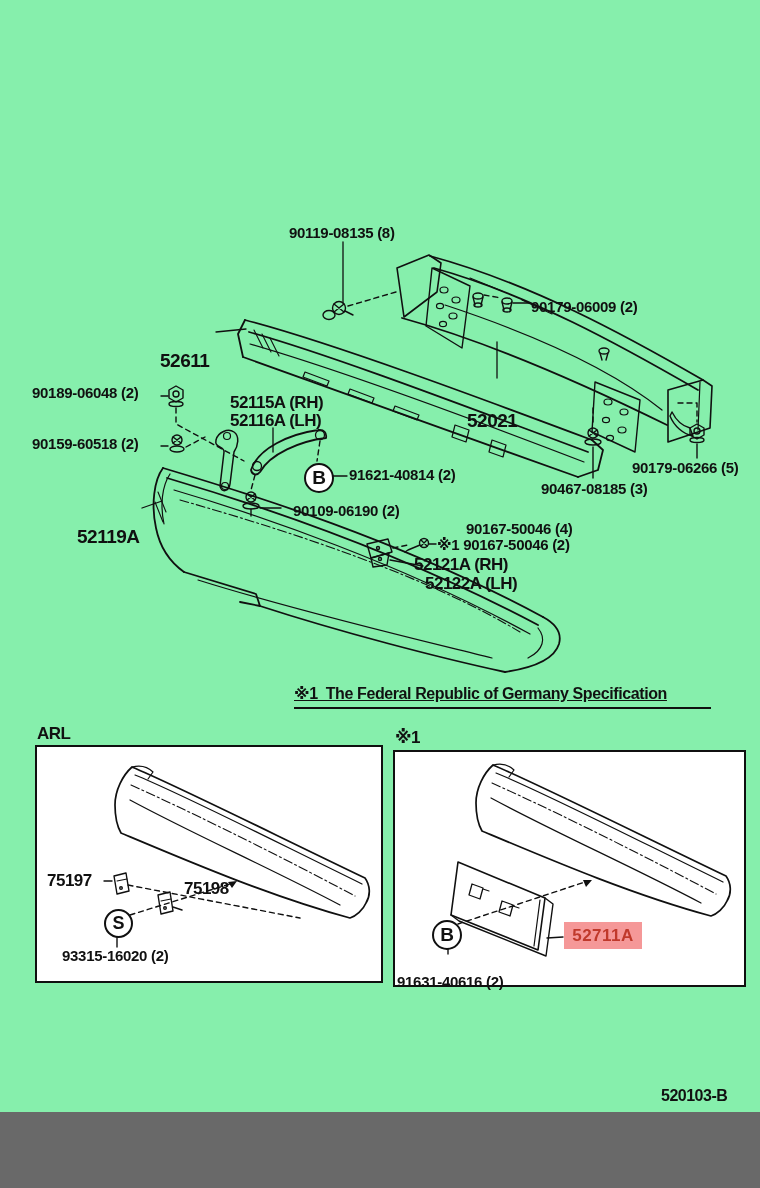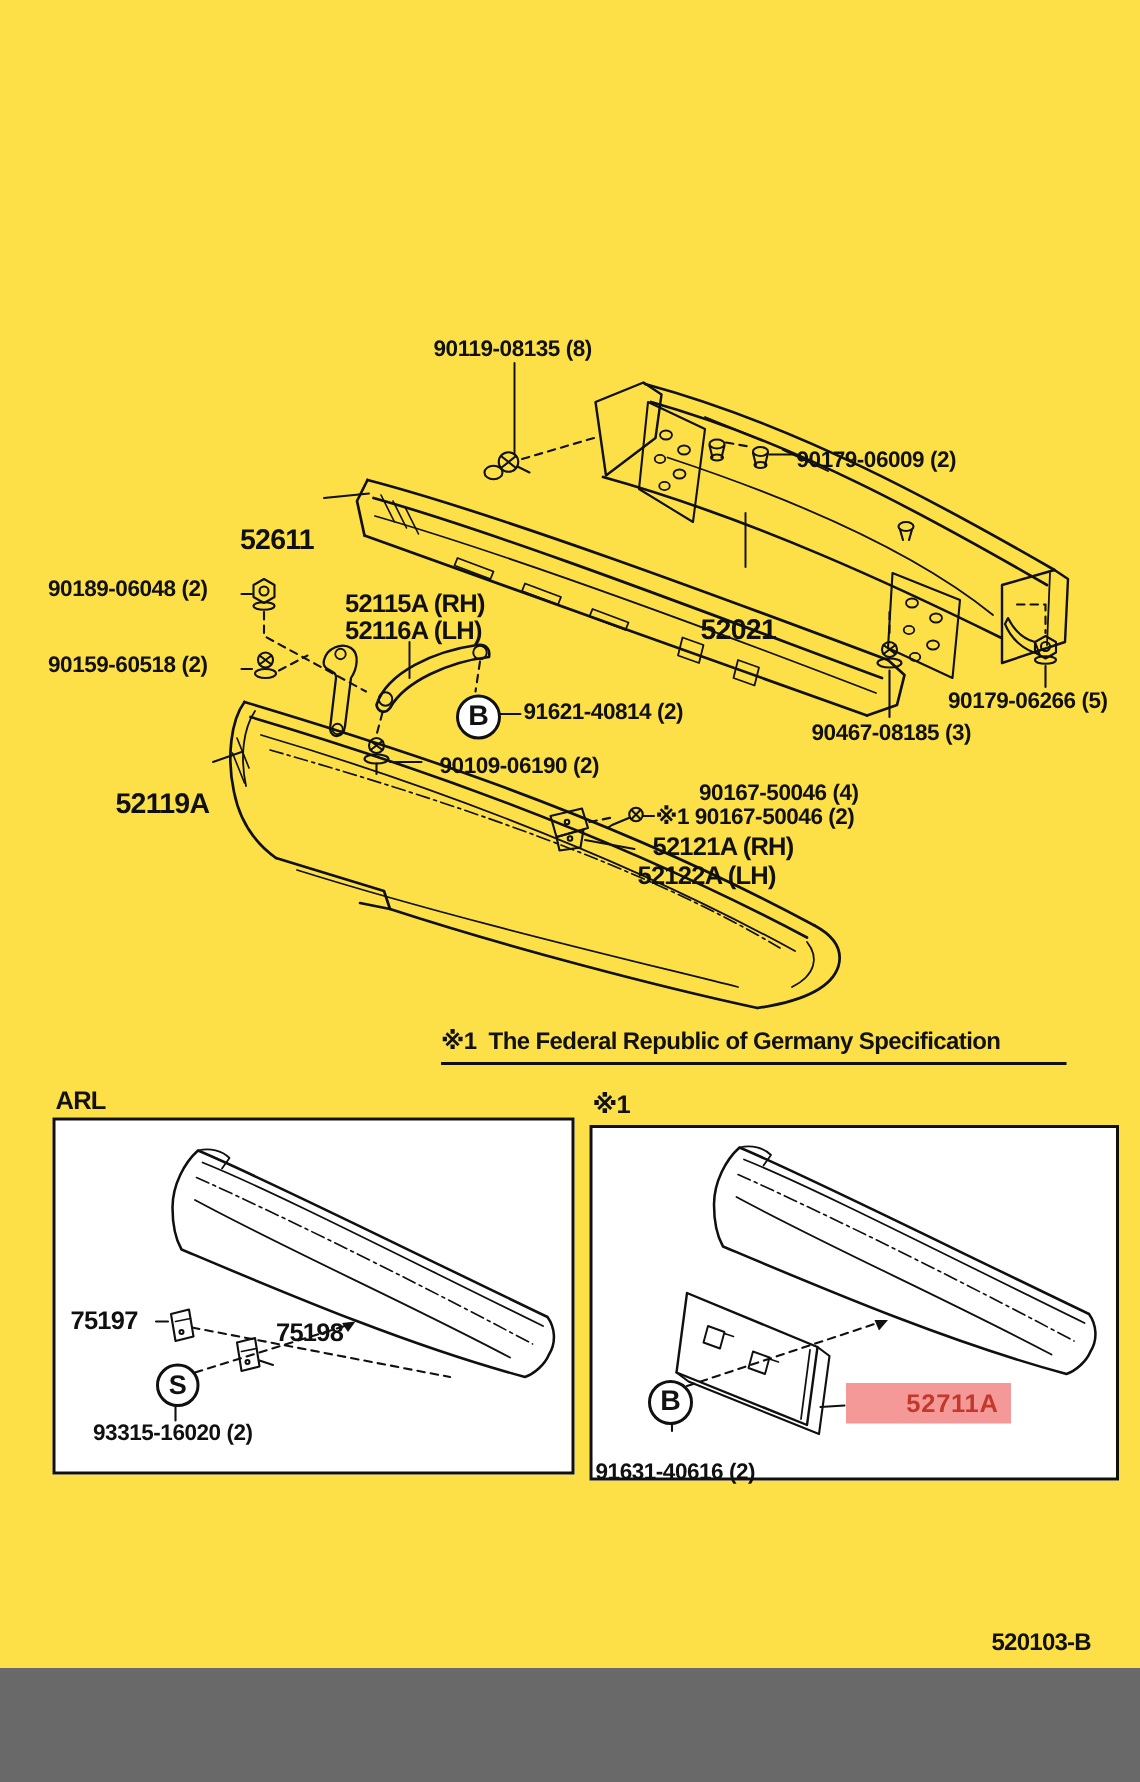--- a/index.html
+++ b/index.html
@@ -1,32 +1,32 @@
 <!DOCTYPE html>
 <html><head>
 <meta charset="utf-8">
 <style>
   html,body{margin:0;padding:0;background:#fff;}
-  #page{position:relative;width:760px;height:1188px;background:#fde047;overflow:hidden;
+  #page{position:relative;width:760px;height:1188px;background:#86efac;overflow:hidden;
         font-family:"Liberation Sans","DejaVu Sans",sans-serif;color:#111;}
   svg{position:absolute;left:0;top:0;}
   .art path,.art line,.art polyline,.art ellipse,.art circle,.art polygon{vector-effect:non-scaling-stroke;}
   .lbl{position:absolute;font-weight:bold;font-size:15px;line-height:1.05;white-space:pre;
        letter-spacing:-0.3px;color:#101010;}
   .lbl.big{font-size:19px;letter-spacing:-0.5px;margin-top:28px;}
   .lbl.mid{font-size:17px;letter-spacing:-0.5px;}
   .circle-ref{position:absolute;border:2.5px solid #101010;border-radius:50%;
        display:flex;align-items:center;justify-content:center;font-weight:bold;background:#fff;}
   .note{position:absolute;left:294px;top:684px;width:417px;font-weight:bold;font-size:16px;
-       letter-spacing:-0.4px;border-bottom:2.5px solid #101010;padding-bottom:4px;white-space:pre;}
+       letter-spacing:-0.4px;border-bottom:2.5px solid #101010;padding-bottom:4px;white-space:pre;text-decoration:underline;}
   .pbox{position:absolute;border:2px solid #101010;background:#fff;}
   .box-title{position:absolute;font-weight:bold;font-size:17px;letter-spacing:-0.5px;}
   .highlight{position:absolute;left:564px;top:922px;width:78px;height:27px;background:#f59898;
        color:#c0392b;font-weight:bold;font-size:17px;letter-spacing:0.5px;
-       display:flex;align-items:center;justify-content:center;padding-left:32px;}
+       display:flex;align-items:center;justify-content:center;}
   .doc-code{position:absolute;left:661px;top:1087px;font-weight:bold;font-size:16px;letter-spacing:-0.5px;}
   .banner{position:absolute;left:0;top:1112px;width:760px;height:76px;background:#696969;}
 </style>
 </head>
 <body>
 
 <div id="page">
 
   <svg class="art" style="left:0;top:210px" width="760" height="500" viewBox="0 210 760 500" fill="none" stroke="#101010" stroke-width="1.8" stroke-linecap="round" stroke-linejoin="round">
 
@@ -190,21 +190,21 @@
   <div class="lbl mid" style="left:230px;top:412px">52116A (LH)</div>
   <div class="lbl" style="left:32px;top:436px">90159-60518 (2)</div>
   <div class="circle-ref" style="left:304px;top:463px;width:26px;height:26px;font-size:19px">B</div>
   <div class="lbl" style="left:349px;top:467px">91621-40814 (2)</div>
   <div class="lbl" style="left:632px;top:460px">90179-06266 (5)</div>
   <div class="lbl" style="left:541px;top:481px">90467-08185 (3)</div>
   <div class="lbl big" style="left:77px;top:499px">52119A</div>
   <div class="lbl" style="left:293px;top:503px">90109-06190 (2)</div>
   <div class="lbl" style="left:466px;top:521px">90167-50046 (4)</div>
   <div class="lbl" style="left:437px;top:537px">※1 90167-50046 (2)</div>
-  <div class="lbl mid" style="left:435px;top:556px">52121A (RH)</div>
+  <div class="lbl mid" style="left:414px;top:556px">52121A (RH)</div>
   <div class="lbl mid" style="left:425px;top:575px">52122A (LH)</div>
 
   <div class="note">※1  The Federal Republic of Germany Specification</div>
 
   <div class="box-title" style="left:37px;top:724px">ARL</div>
   <div class="pbox" style="left:35px;top:745px;width:344px;height:234px"></div>
 
   <svg class="art" style="left:35px;top:745px" width="344" height="234" viewBox="35 745 344 234" fill="none" stroke="#101010" stroke-width="1.7" stroke-linecap="round" stroke-linejoin="round">
     <g>
       <path d="M132,767 C123,775 115,790 115,805 C115,818 117,826 121,833 C190,862 272,897 350,918 C356,916 363,910 366,903 C371,895 370,885 365,878 C265,830 175,785 132,767 Z"></path>

